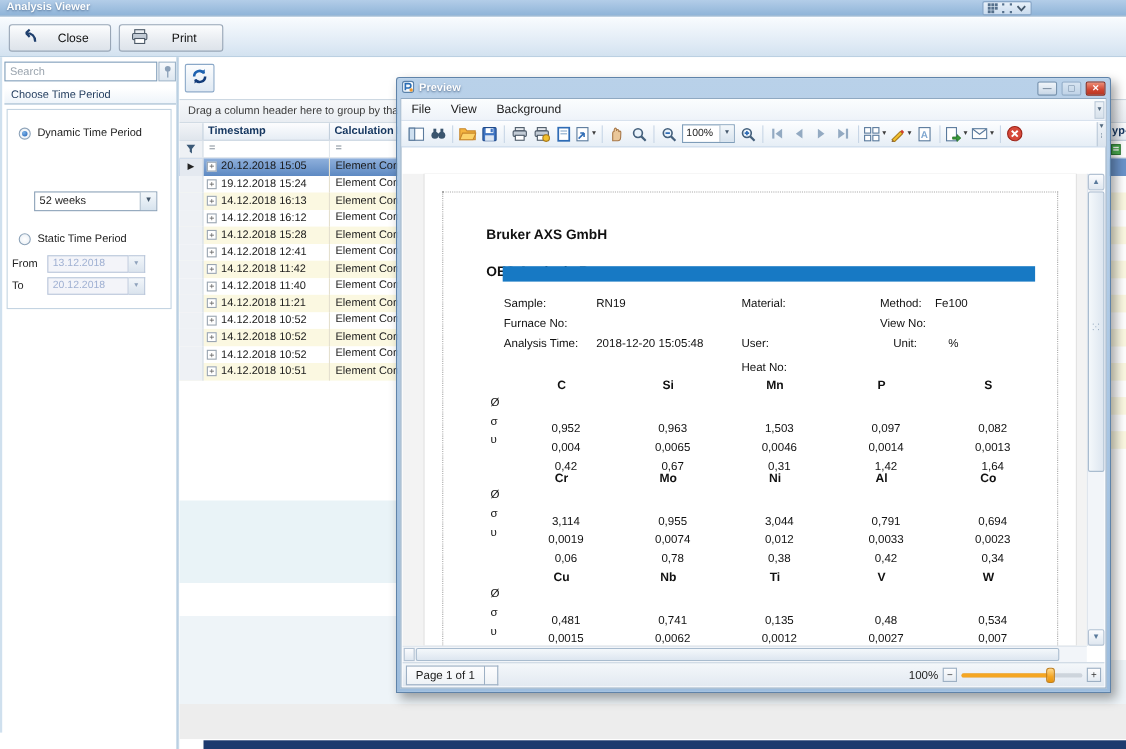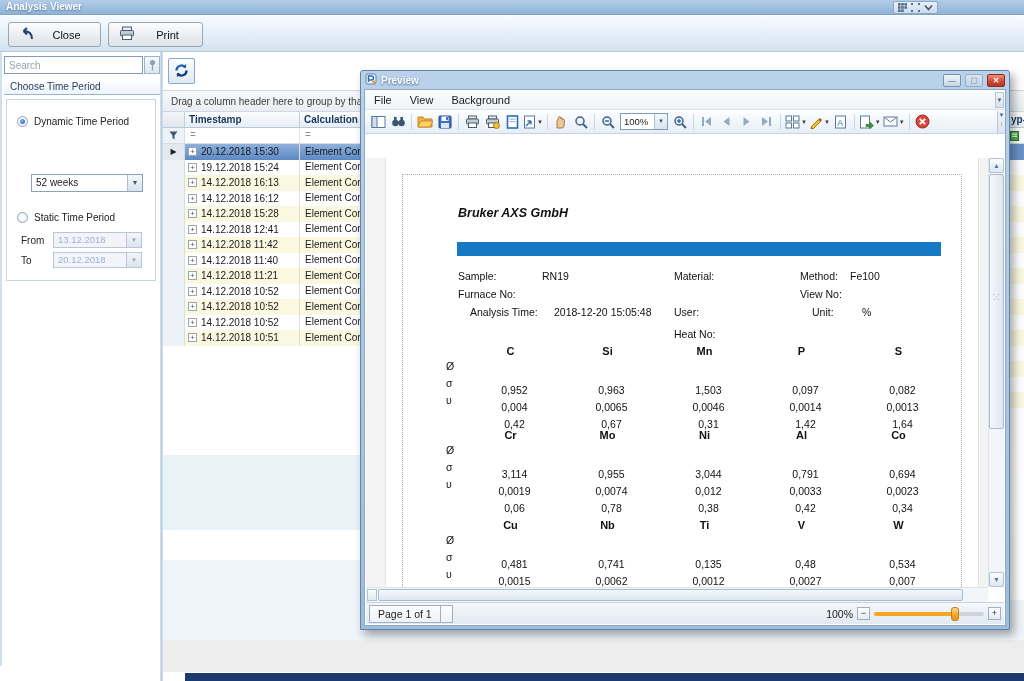--- a/index.html
+++ b/index.html
@@ -31,21 +31,21 @@
   .group-title { position:absolute; left:2px; top:28px; width:156px; height:15px; font-size:10px; color:#1e395b;
     padding:1px 6px; border-bottom:1px solid #9cb6cd; background:linear-gradient(#ffffff,#eef4fa); }
   .period-panel { position:absolute; left:4px; top:47px; width:150px; height:182px; border:1px solid #c4d4e2; background:#fff; }
   .radio-row { position:absolute; left:10px; display:flex; align-items:center; gap:6px; font-size:10px; color:#222; }
   .radio { width:11px; height:11px; border:1px solid #8ca2b8; border-radius:50%; background:radial-gradient(#ffffff,#e8eef4); position:relative; }
   .radio.sel::after { content:""; position:absolute; left:2px; top:2px; width:5px; height:5px; border-radius:50%;
     background:radial-gradient(circle at 35% 35%, #7db3e8, #1d5fb4); }
   .select-box { position:absolute; left:24px; top:74px; width:112px; height:18px; border:1px solid #8ca2b8; background:#fff; display:flex; }
   .select-box .val { flex:1; font-size:10px; padding:2px 4px; color:#222; }
   .select-box .dd { width:15px; background:linear-gradient(#f4f8fb,#d7e3ee); border-left:1px solid #aebfce; font-size:7px; color:#44586c; text-align:center; line-height:16px; }
-  .date-row { position:absolute; left:14px; display:flex; align-items:center; font-size:10px; color:#222;justify-content:space-between; }
+  .date-row { position:absolute; left:4px; display:flex; align-items:center; font-size:10px; color:#222;justify-content:space-between; }
   .date-row .dlbl { width:32px; }
   .date-input { width:74px; height:16px; border:1px solid #b9c6da; background:#f3f4f9; color:#9fb0d2; font-size:9.5px; padding:1px 4px; }
   .cal-btn { width:15px; height:16px; border:1px solid #b9c6da; border-left:0; background:linear-gradient(#f2f6fa,#dbe4ee); font-size:6px; color:#8fa2bc; text-align:center; line-height:15px; }
 
   .splitter { position:absolute; left:160px; top:52px; width:3px; height:629px; background:linear-gradient(90deg,#dbe7f1,#b7cde0,#dbe7f1); }
 
   
   .content { position:absolute; left:163px; top:52px; width:861px; height:620px; background:#ffffff; overflow:hidden; }
   .refresh-btn { position:absolute; left:5px; top:6px; width:27px; height:26px; border:1px solid #8aa8c8; border-radius:2px;
     background:linear-gradient(#fcfdfe,#dfe9f3); display:flex; align-items:center; justify-content:center; }
@@ -103,21 +103,21 @@
   .tsep { width:1px; height:16px; background:#c8d6e6; margin:0 3px; flex:0 0 auto; }
   .zoom-combo { width:48px; height:17px; border:1px solid #7f9db9; background:#fff; display:flex; margin:0 2px; }
   .zoom-combo .zval { flex:1; font-size:9.5px; padding:2px 3px; color:#222; }
   .zoom-combo .zdd { width:13px; background:linear-gradient(#f4f8fb,#d7e3ee); border-left:1px solid #aebfce; font-size:6px; color:#44586c; text-align:center; line-height:15px; }
   .tb-ovf { position:absolute; right:0; top:1px; width:8px; height:22px; background:linear-gradient(#eef3f8,#dbe4ee); border-left:1px solid #b7c6d6; font-size:6px; color:#51687e; text-align:center; line-height:9px; }
 
   .p-content { position:absolute; left:1px; top:68px; right:17px; bottom:38px; background:#f3f3f3; overflow:hidden; }
   .page { position:absolute; left:20px; top:0; width:592px; height:100%; background:#fff; box-shadow:0 0 0 1px #e2e2e2; }
   .margins { position:absolute; left:16px; right:16px; top:16px; bottom:-2px; border:1px dotted #a9a9a9; border-bottom:0; }
 
-  .rep-company { position:absolute; left:72px; top:30px; font-size:12.5px; font-weight:bold; color:#111; line-height:17px; white-space:pre-line;font-style:italic; }
+  .rep-company { position:absolute; left:56px; top:30px; font-size:12.5px; font-weight:bold; color:#111; line-height:17px; white-space:pre-line; }
   .rep-logo { position:absolute; left:446px; top:16px; }
   .rep-bluebar { position:absolute; left:71px; top:84px; width:484px; height:14px; }
   .rep-fields { position:absolute; left:0; top:0; width:100%; }
   .rfield { position:absolute; font-size:10.5px; color:#111; white-space:nowrap; display:flex; }
   .rfield .flabel { display:inline-block; }
   .rep-block { position:absolute; left:0; width:592px; }
   .rb-head { display:flex; margin-left:76px; }
   .rb-head span { width:97px; text-align:center; font-size:11px; font-weight:bold; color:#111; }
   .rb-row { display:flex; height:17px; align-items:center; }
   .rb-row .rlab { width:20px; margin-left:60px; font-size:10.5px; color:#111; }
@@ -261,21 +261,21 @@
           </svg>
         </div>
       <div class="fcell fc1">=</div>
       <div class="fcell fc2">=</div>
     </div>
     <div id="grid-rows">
         <div class="grow sel">
        <div class="gind">▶</div>
        <div class="gc1">
          <span class="plus">+</span>
-         <span class="ts">20.12.2018 15:30</span>
+         <span class="ts">20.12.2018 15:05</span>
        </div>
        <div class="gc2">Element Concentration</div>
      </div>
         <div class="grow ">
        <div class="gind"></div>
        <div class="gc1">
          <span class="plus">+</span>
          <span class="ts">19.12.2018 15:24</span>
        </div>
        <div class="gc2">Element Concentration</div>
@@ -618,21 +618,21 @@
        <span></span>
      </div>
             <div class="rfield" style="left:288px; top:130px;margin-top:40px;">
        <span class="flabel" style="width:62px">Heat No:</span>
        <span></span>
      </div>
             <div class="rfield" style="left:414px; top:130px;">
        <span class="flabel" style="width:50px">View No:</span>
        <span></span>
      </div>
-            <div class="rfield" style="left:72px; top:148px;margin-left:12px;">
+            <div class="rfield" style="left:72px; top:148px;">
        <span class="flabel" style="width:84px">Analysis Time:</span>
        <span>2018-12-20   15:05:48</span>
      </div>
             <div class="rfield" style="left:288px; top:148px;">
        <span class="flabel" style="width:62px">User:</span>
        <span></span>
      </div>
             <div class="rfield" style="left:414px; top:148px;margin-left:12px;">
        <span class="flabel" style="width:50px">Unit:</span>
        <span>%</span>

